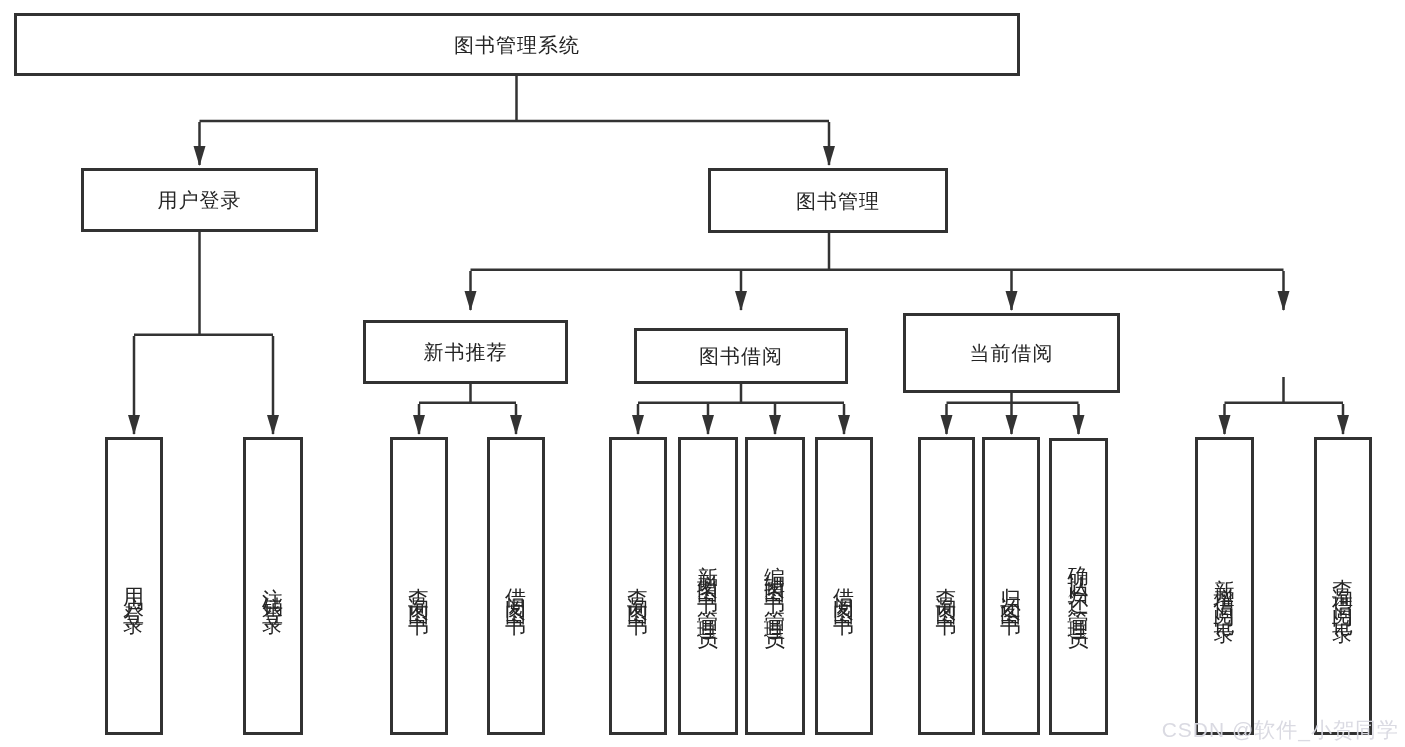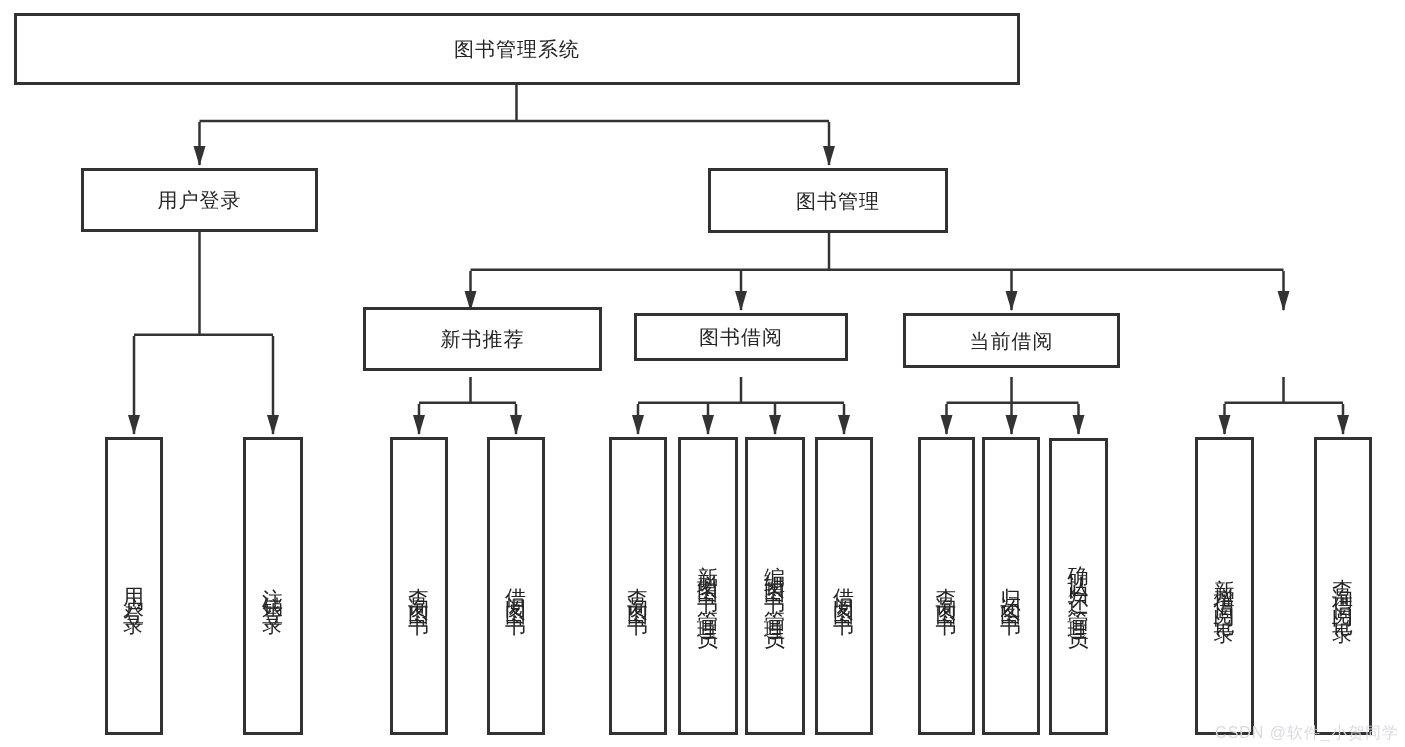--- a/index.html
+++ b/index.html
@@ -36,21 +36,21 @@
     text-orientation: mixed;
     font-size: 21px;
     letter-spacing: 9px;
     padding-top: 6px;
   }
   .watermark {
     position: absolute;
     right: 6px;
     bottom: 3px;
     z-index: 2;
-    font-size: 16px;
+    font-size: 21px;
     color: rgba(216, 216, 224, 0.95);
     letter-spacing: 1px;
     white-space: nowrap;
   }
 </style>
 </head>
 <body>
 
 <div class="canvas">
 
@@ -93,28 +93,28 @@
       <path d="M775,404 V434" marker-end="url(#arrow)"></path>
       <path d="M844,404 V434" marker-end="url(#arrow)"></path>
       <path d="M946.5,404 V434" marker-end="url(#arrow)"></path>
       <path d="M1011.5,404 V434" marker-end="url(#arrow)"></path>
       <path d="M1078.5,404 V434" marker-end="url(#arrow)"></path>
       <path d="M1224.5,404 V434" marker-end="url(#arrow)"></path>
       <path d="M1343,404 V434" marker-end="url(#arrow)"></path>
     </g>
   </svg>
 
-  <div class="node" style="left:14px; top:13px; width:1006px; height:72px;">图书管理系统</div>
+  <div class="node" style="left:14px; top:13px; width:1006px; height:63px;">图书管理系统</div>
 
   <div class="node" style="left:81px; top:168px; width:237px; height:64px;">用户登录</div>
   <div class="node" style="left:708px; top:168px; width:240px; height:65px;padding-left:20px;">图书管理</div>
 
-  <div class="node" style="left:363px; top:307px; width:239px; height:64px;text-align:right;">新书推荐</div>
-  <div class="node" style="left:634px; top:313px; width:214px; height:48px;">图书借阅</div>
-  <div class="node" style="left:903px; top:313px; width:217px; height:55px;">当前借阅</div>
+  <div class="node" style="left:363px; top:320px; width:205px; height:64px;text-align:right;">新书推荐</div>
+  <div class="node" style="left:634px; top:328px; width:214px; height:56px;">图书借阅</div>
+  <div class="node" style="left:903px; top:313px; width:217px; height:80px;">当前借阅</div>
 
   <div class="node vnode" style="left:105px; top:437px; width:58px; height:298px;">用户登录</div>
   <div class="node vnode" style="left:243px; top:437px; width:60px; height:298px;">注销登录</div>
 
   <div class="node vnode" style="left:390px; top:437px; width:58px; height:298px;">查询图书</div>
   <div class="node vnode" style="left:487px; top:437px; width:58px; height:298px;">借阅图书</div>
 
   <div class="node vnode" style="left:609px; top:437px; width:58px; height:298px;">查询图书</div>
   <div class="node vnode" style="left:678px; top:437px; width:60px; height:298px;">新增图书（管理员）</div>
   <div class="node vnode" style="left:745px; top:437px; width:60px; height:298px;">编辑图书（管理员）</div>

